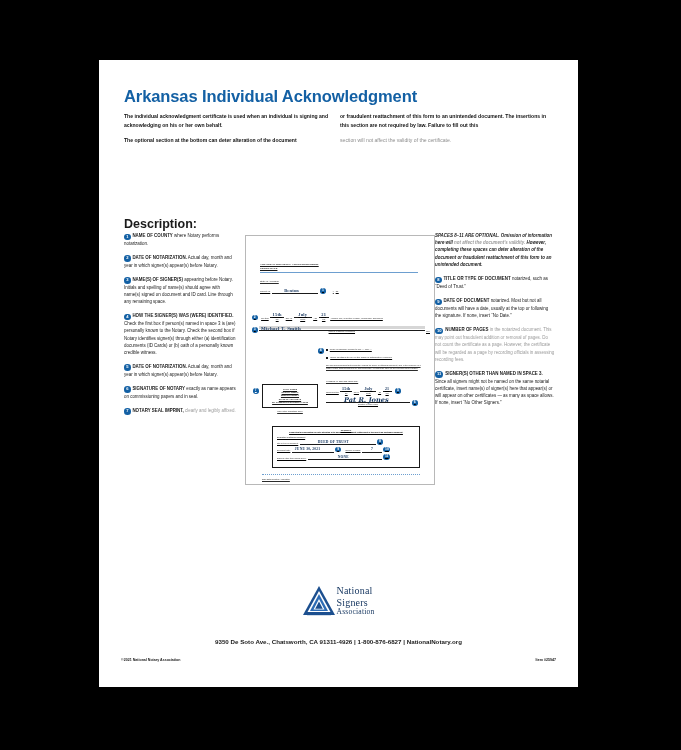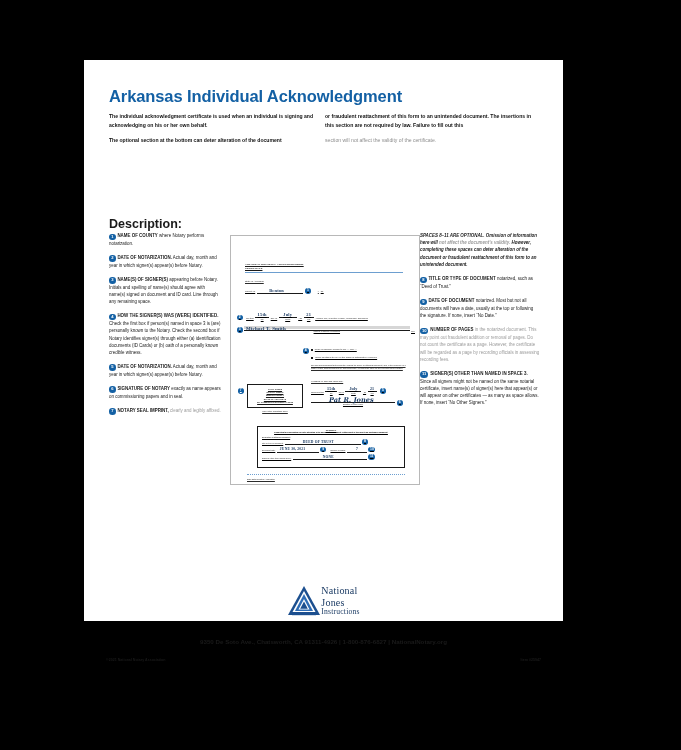--- a/index.html
+++ b/index.html
@@ -11,22 +11,22 @@
     overflow: hidden;
   }
   #canvas {
     position: relative;
     width: 681px; height: 750px;
     background: #000000;
   }
   
   #sheet {
     position: absolute;
-    left: 84px; top: 60px;
-    width: 479px; height: 561px;
+    left: 99px; top: 60px;
+    width: 479px; height: 627px;
     background: #ffffff;
   }
 
   
   .doc-title {
     position: absolute;
     left: 25px; top: 27px;
     font-size: 16.5px;
     font-weight: bold;
     color: #1360a4;
@@ -386,22 +386,22 @@
       <svg width="34" height="34" viewBox="0 0 34 34">
         <polygon points="17,2 33,31 1,31" fill="#1c4f8f"></polygon>
         <polygon points="17,7 28.5,28 5.5,28" fill="#ffffff"></polygon>
         <polygon points="17,10 26,27 8,27" fill="#2d6cb5"></polygon>
         <polygon points="17,15 22.5,25.5 11.5,25.5" fill="#ffffff"></polygon>
         <polygon points="17,17.5 20.8,24.8 13.2,24.8" fill="#1c4f8f"></polygon>
         <rect x="5" y="28.6" width="24" height="2.6" fill="#1c4f8f"></rect>
       </svg>
       <div class="logo-words">
         <div>National</div>
-        <div>Jones</div>
-        <div class="lw-small">Instructions</div>
+        <div>Signers</div>
+        <div class="lw-small">Association</div>
       </div>
     </div>
 
     <div class="footer-contact">
       <span>9350 De Soto Ave., Chatsworth, CA 91311-4926</span>
       <span>|</span>
       <span>1-800-876-6827</span>
       <span>|</span>
       <span class="link">NationalNotary.org</span>
     </div>

